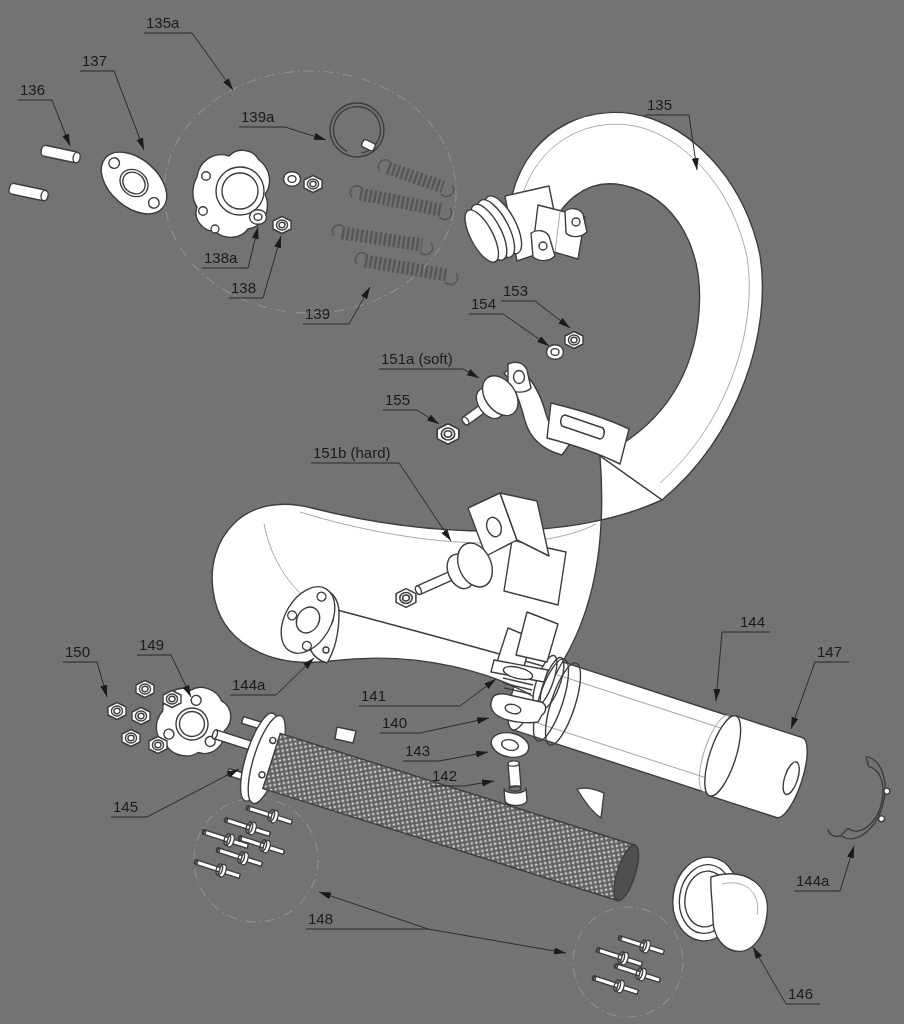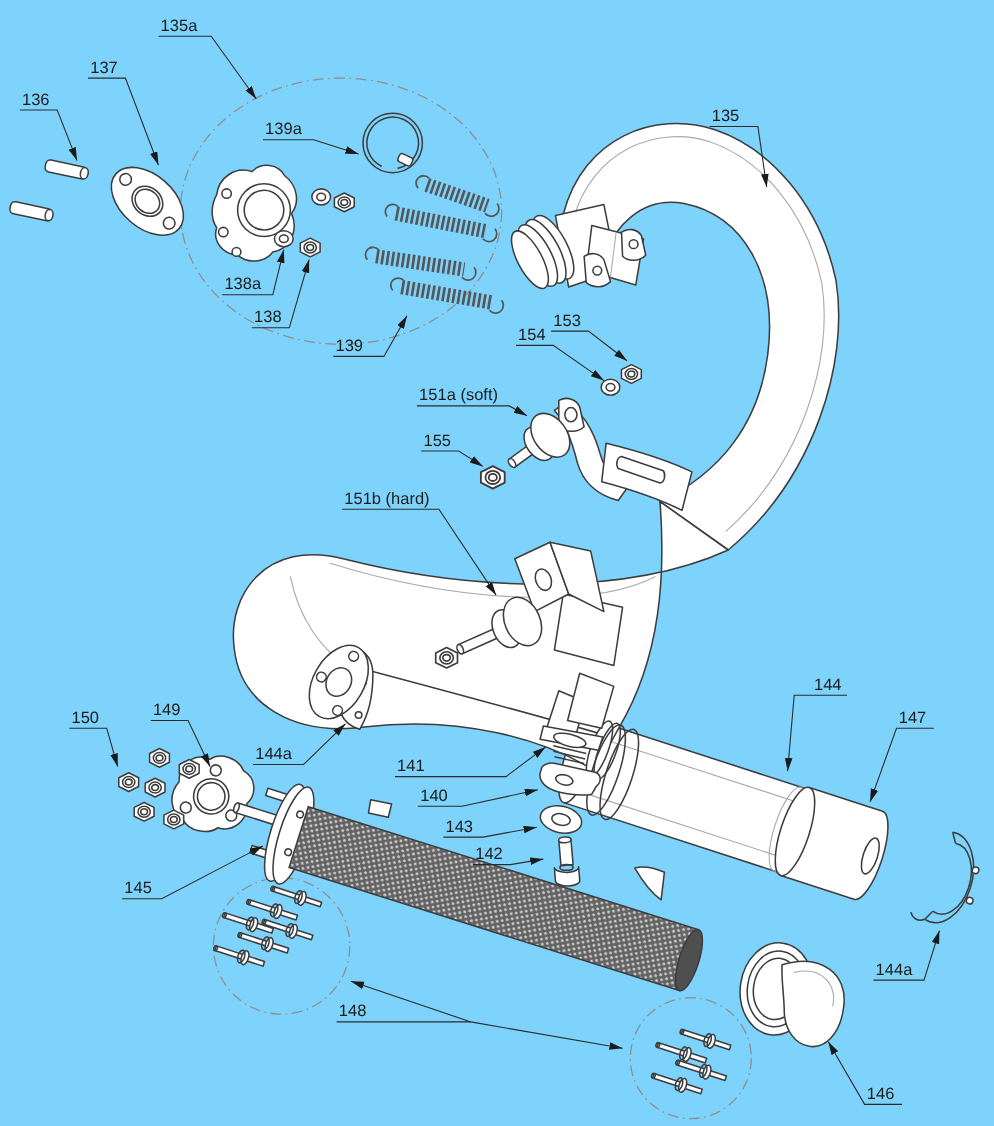--- a/index.html
+++ b/index.html
@@ -1,16 +1,16 @@
 <!DOCTYPE html>
 <html><head>
 <meta charset="utf-8">
 <style>
   html,body { margin:0; padding:0; background:#fff; }
-  .stage { position:relative; width:904px; height:1024px; background:#7dd3fc; overflow:hidden;
+  .stage { position:relative; width:904px; height:1024px; background:#737373; overflow:hidden;
            font-family:"Liberation Sans", sans-serif; }
   svg { display:block; }
   .p  { fill:#ffffff; stroke:#3d3d3d; stroke-width:1.4; stroke-linejoin:round; }
   .o  { fill:none; stroke:#3d3d3d; stroke-width:1.4; stroke-linejoin:round; }
   .lt { fill:none; stroke:#a9a9a9; stroke-width:1; }
   .dash { fill:none; stroke:#8f8f8f; stroke-width:1.2; stroke-dasharray:10 4 1.5 4; }
   .coil { fill:none; stroke:#565656; stroke-width:13; stroke-dasharray:2.4 2.3; }
   .hook { fill:none; stroke:#565656; stroke-width:1.6; }
   .ldr { fill:none; stroke:#2b2b2b; stroke-width:1; }
   .lbl text { font-size:15px; fill:#1b1b1b; }

